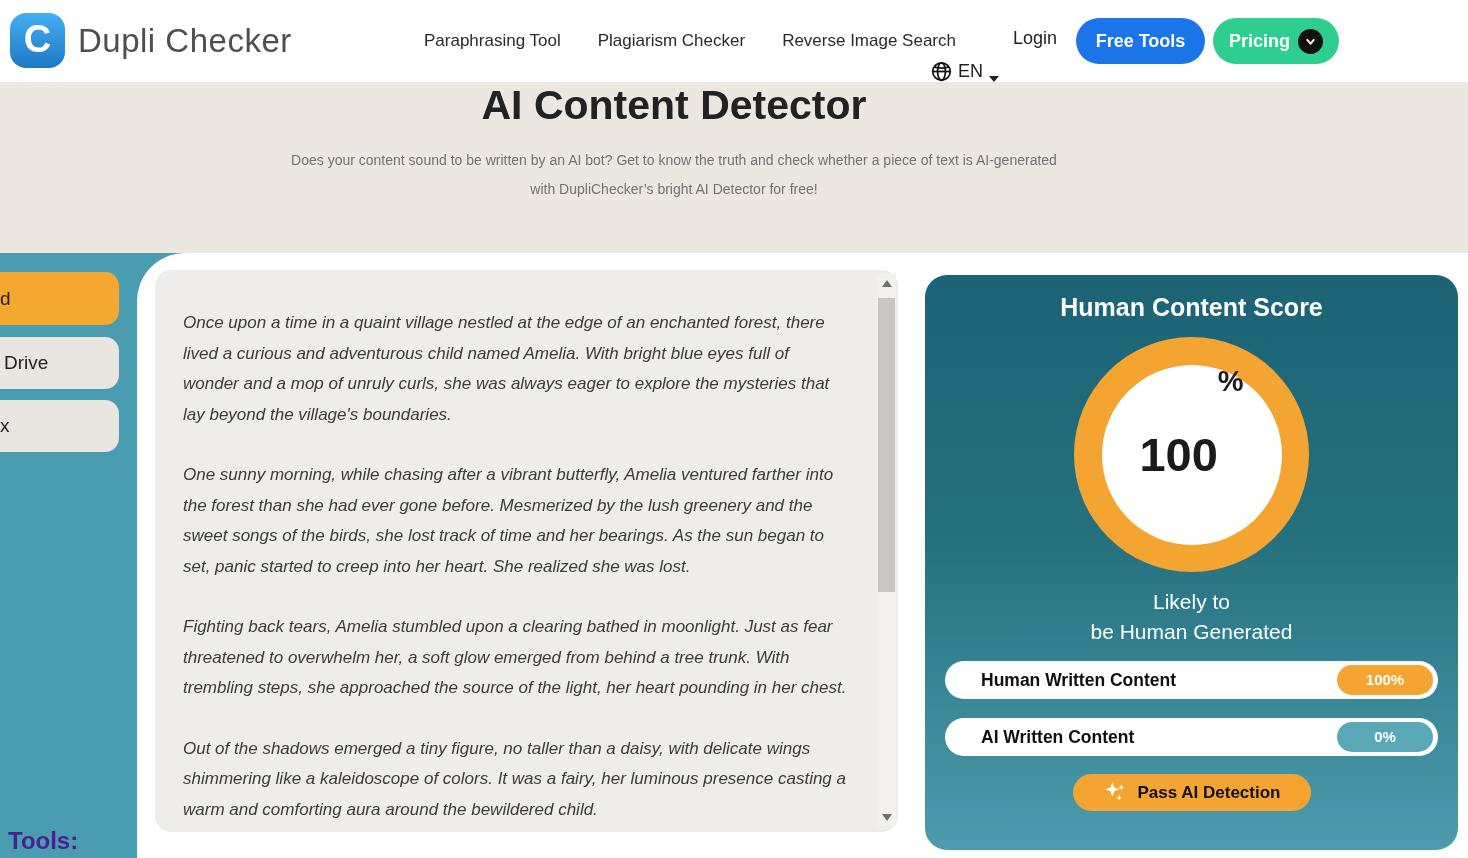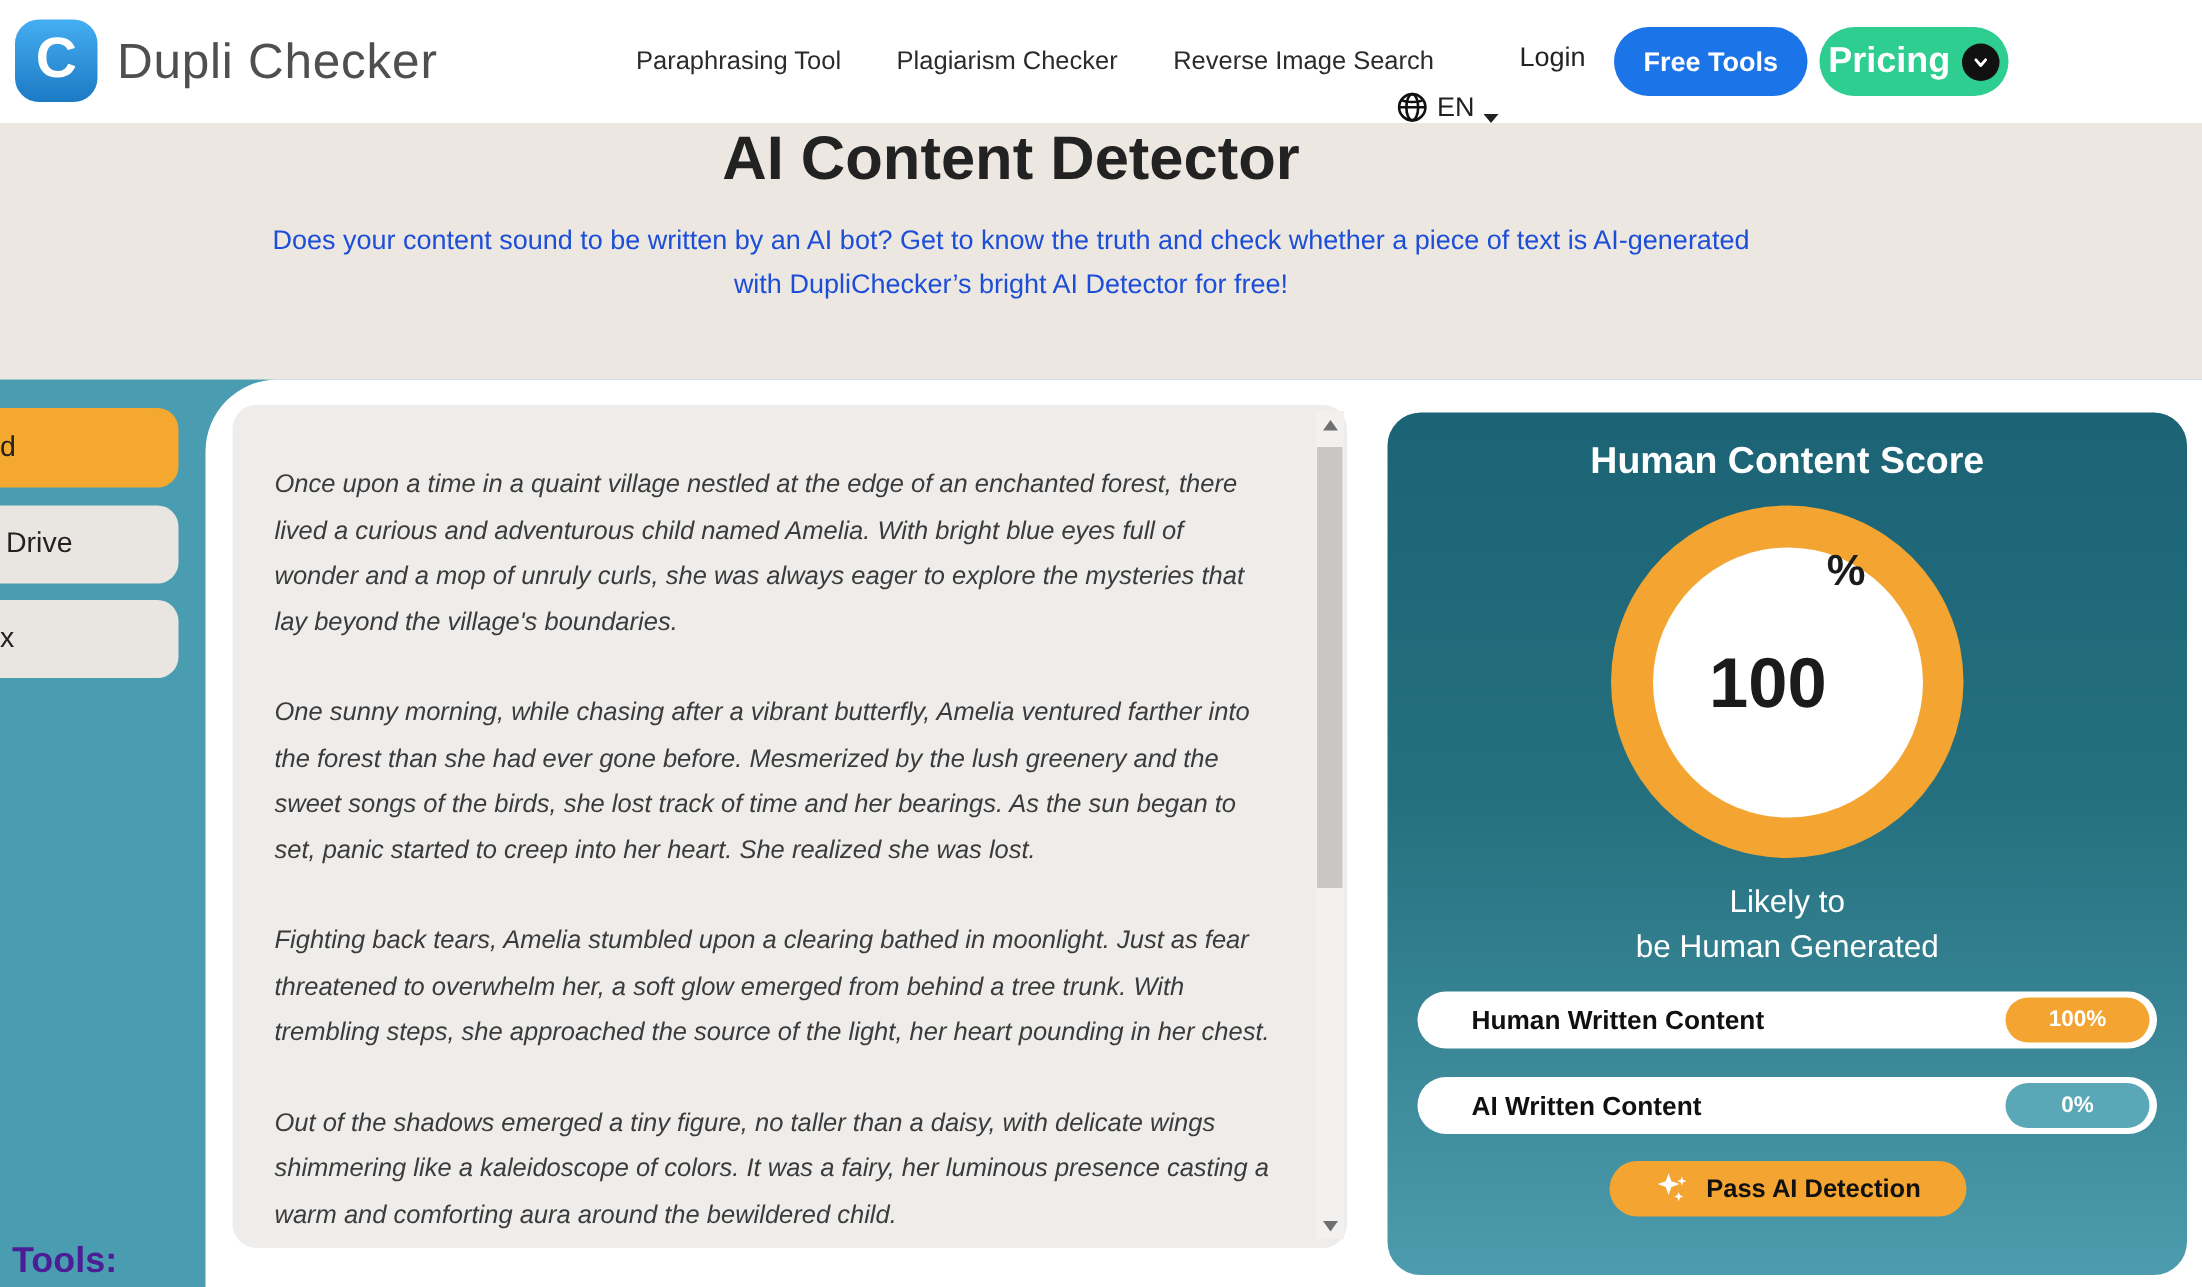--- a/index.html
+++ b/index.html
@@ -17,30 +17,30 @@
   .nav { position:absolute; left:412px; top:0; height:82px; display:flex; align-items:center; gap:25px; }
   .nav a { font-size:17px; color:#2b2b2b; text-decoration:none; white-space:nowrap; cursor:pointer;margin-left:12px; }
   .lang { position:absolute; left:931px; top:0; height:82px; display:flex; align-items:flex-end; gap:6px; cursor:pointer; }
   .lang .code { font-size:18px; color:#1f1f1f; }
   .caret-down { width:0; height:0; border-left:5px solid transparent; border-right:5px solid transparent;
     border-top:6px solid #222; margin-top:3px; }
   .login { position:absolute; left:1013px; top:28px; font-size:18px; color:#222; text-decoration:none; cursor:pointer; }
   .btn-free { position:absolute; left:1076px; top:18px; width:129px; height:46px; border:none;
     border-radius:23px; background:#1b74e8; color:#fff; font-size:18px; font-weight:bold; cursor:pointer; }
   .btn-pricing { position:absolute; left:1213px; top:18px; width:126px; height:46px; border:none;
-    border-radius:23px; background:#2ecd90; color:#fff; font-size:24px; font-weight:bold; cursor:pointer;
+    border-radius:23px; background:#2ecd90; color:#fff; font-size:18px; font-weight:bold; cursor:pointer;
     display:flex; align-items:center; justify-content:center; gap:8px; }
   .pricing-chevron { width:25px; height:25px; border-radius:50%; background:#111;
     display:flex; align-items:center; justify-content:center; }
 
   
   .hero { width:1468px; height:171px; background:#ece7e1; }
   .hero-inner { width:1348px; text-align:center; }
   .hero-title { font-size:41px; font-weight:800; color:#222; }
-  .hero-sub { margin-top:17px; font-size:18px; color:#1d4ed8; line-height:29px; }
+  .hero-sub { margin-top:17px; font-size:14px; color:#737373; line-height:29px; }
 
   
   .main { position:relative; width:1468px; height:605px; background:#4a9db0; }
   .white-shell { position:absolute; left:137px; top:0; width:1331px; height:605px;
     background:#fff; border-top-left-radius:48px; }
 
   
   .src-btn { position:absolute; left:-150px; width:269px; height:53px; border:none;
     border-radius:14px; font-size:19px; color:#222; text-align:left; cursor:pointer; }
   .src-btn.active { background:#f5a82f; }

